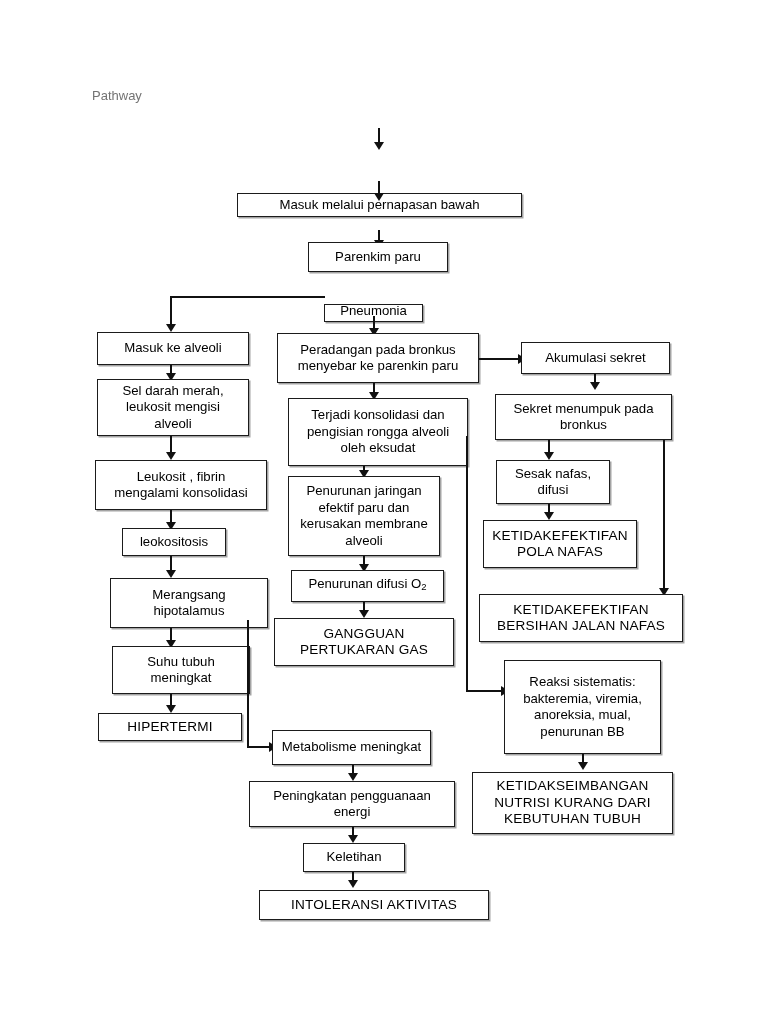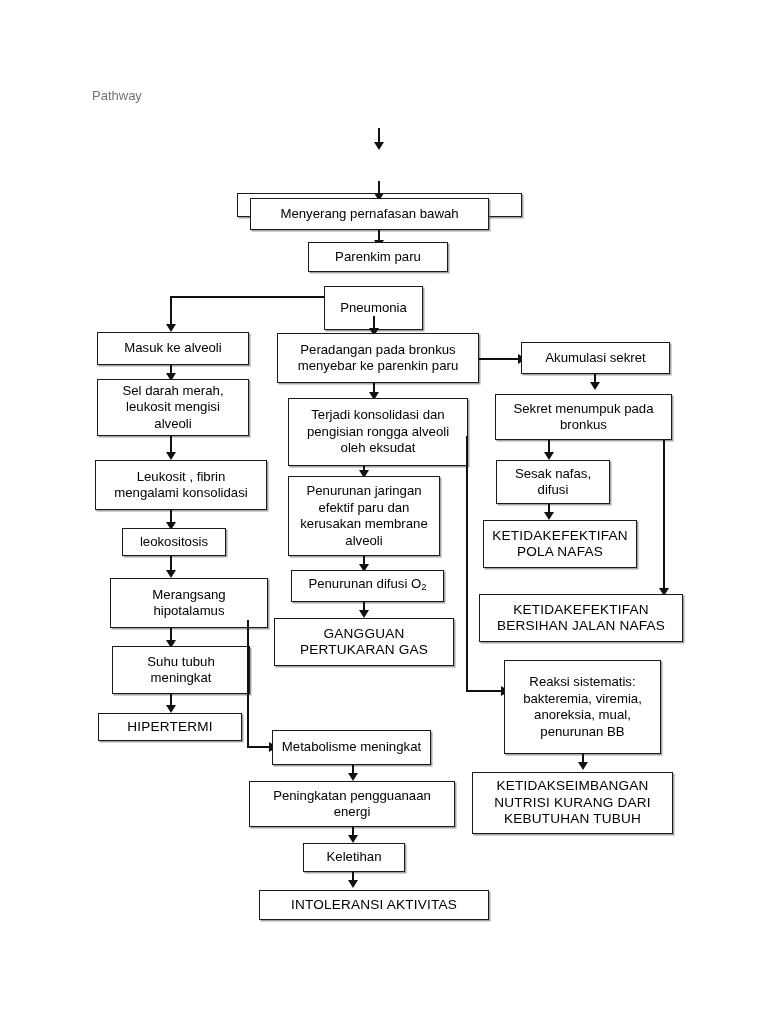--- a/index.html
+++ b/index.html
@@ -84,31 +84,28 @@
 
   <div class="vline" style="left:378px; top:128px; height:18px;"></div>
   <div class="arrowhead-down" style="left:374px; top:142px;"></div>
 
   <div class="node" style="left:237px; top:145px; width:285px; height:24px;margin-top:48px;">
     <span class="txt">Masuk melalui pernapasan bawah</span>
   </div>
   <div class="vline" style="left:378px; top:181px; height:16px;"></div>
   <div class="arrowhead-down" style="left:374px; top:193px;"></div>
 
-  <div class="node" style="left:250px; top:198px; width:239px; height:32px;">
-    <span class="txt">Menyerang pernafasan bawah</span>
-  </div>
   <div class="vline" style="left:378px; top:230px; height:14px;"></div>
   <div class="arrowhead-down" style="left:374px; top:240px;"></div>
 
   <div class="node" style="left:308px; top:242px; width:140px; height:30px;">
     <span class="txt">Parenkim paru</span>
   </div>
 
-  <div class="node" style="left:324px; top:286px; width:99px; height:44px;">
+  <div class="node" style="left:324px; top:304px; width:99px; height:18px;align-items:flex-end;">
     <span class="txt">Pneumonia</span>
   </div>
 
   <div class="hline" style="left:170px; top:296px; width:155px;"></div>
   <div class="vline" style="left:170px; top:296px; height:32px;"></div>
   <div class="arrowhead-down" style="left:166px; top:324px;"></div>
 
   <div class="vline" style="left:373px; top:316px; height:16px;"></div>
   <div class="arrowhead-down" style="left:369px; top:328px;"></div>
 

